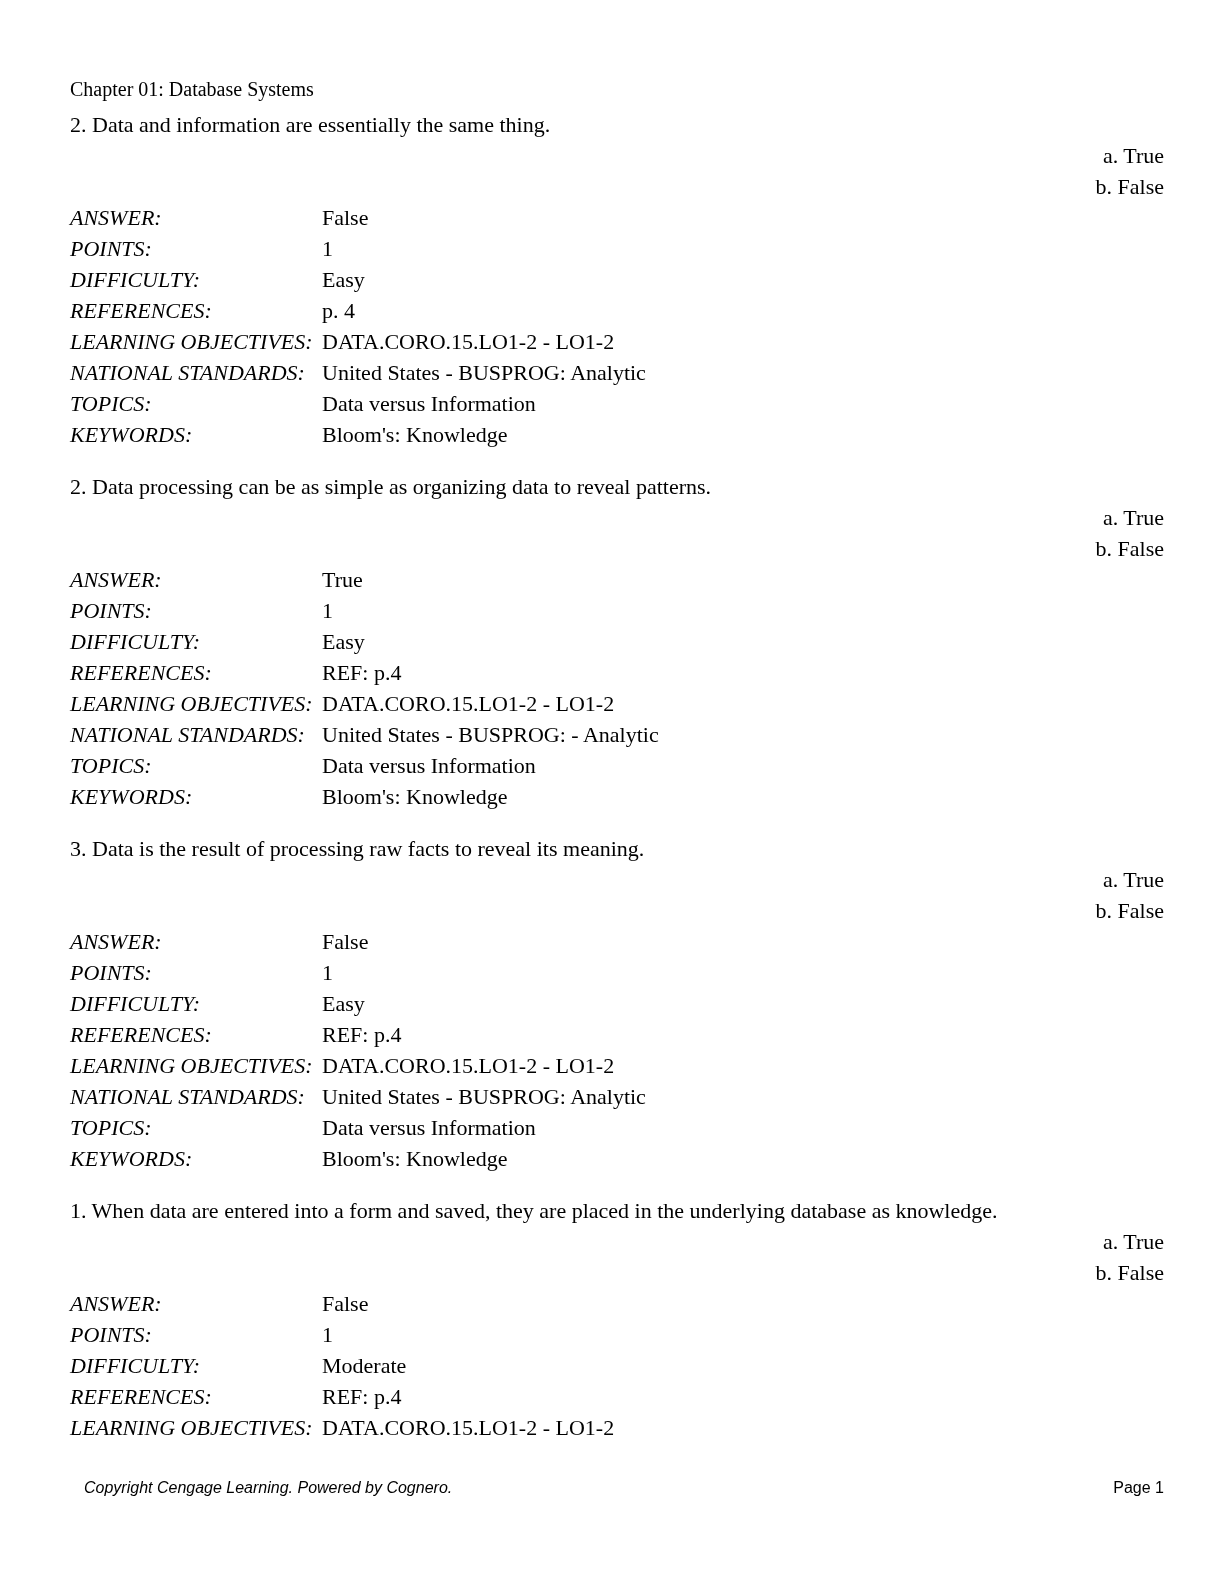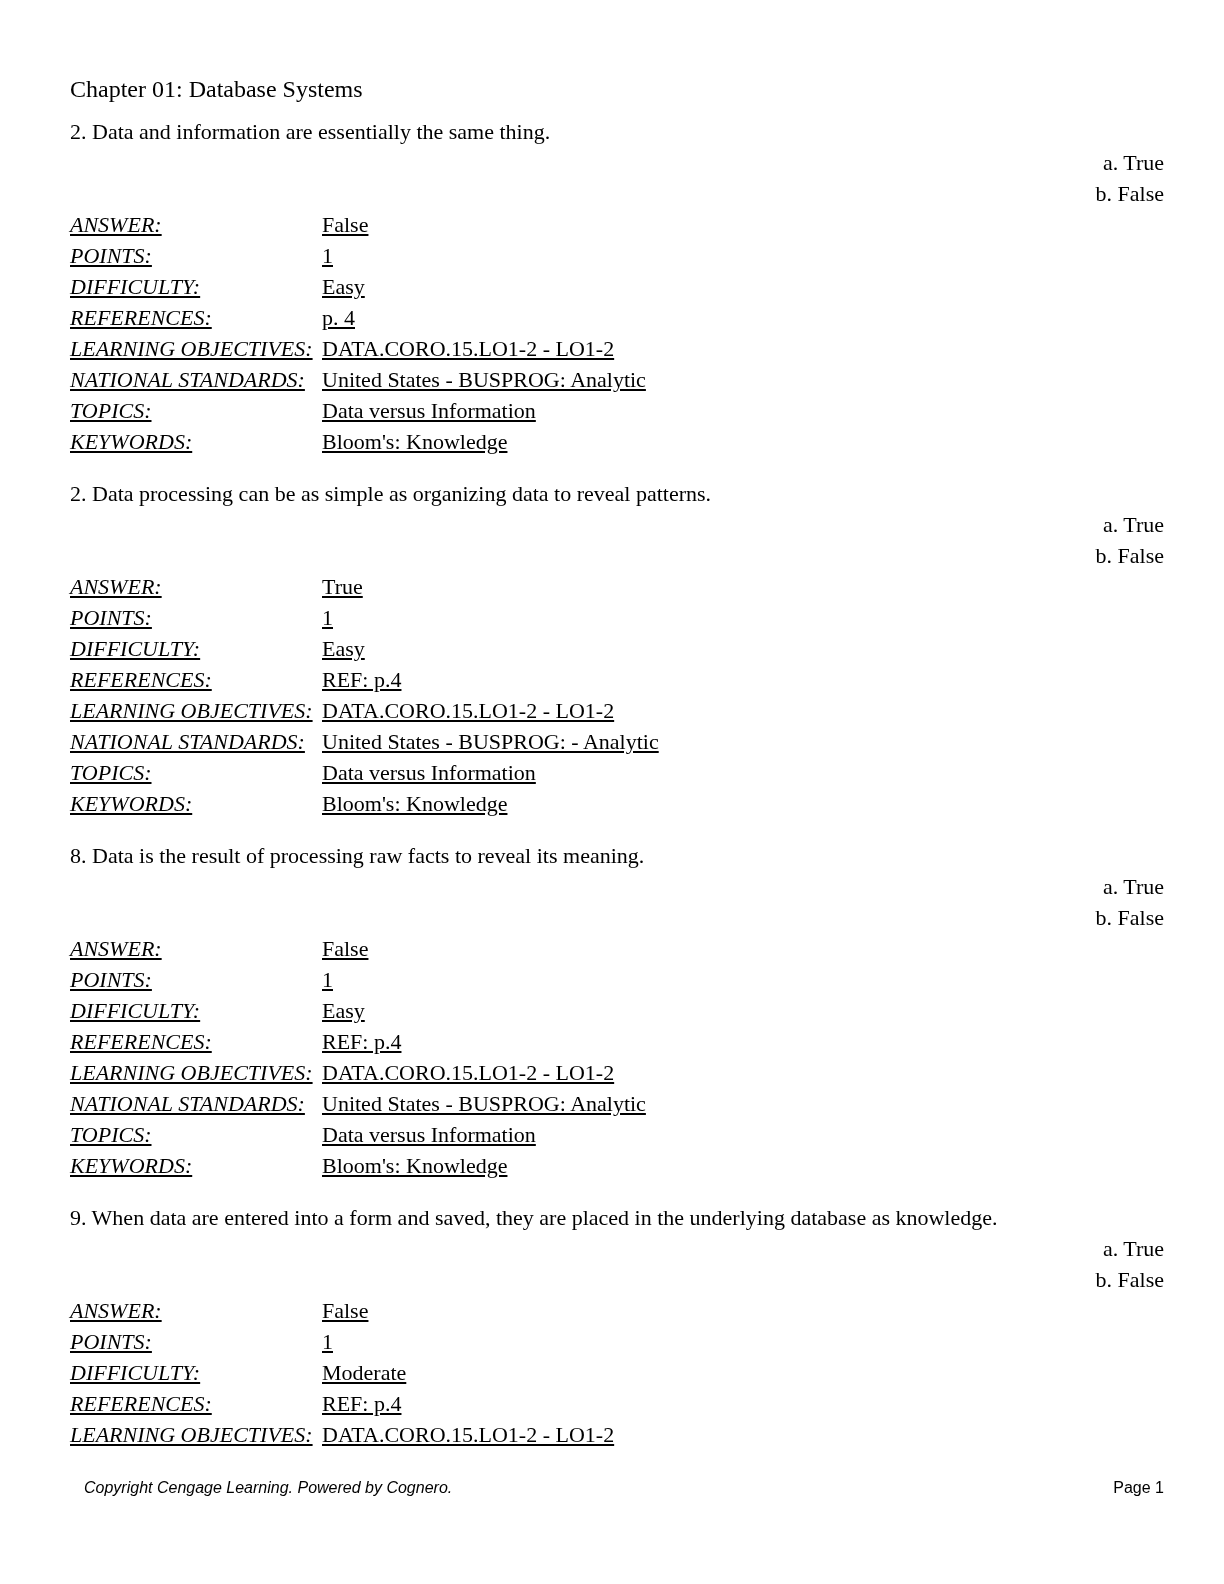--- a/index.html
+++ b/index.html
@@ -17,44 +17,43 @@
     overflow: hidden;
   }
   .content {
     position: absolute;
     top: 74px;
     left: 70px;
     right: 60px;
   }
   .chapter-title {
     line-height: 31px;
-    margin: 0 0 11px 0;
+    margin: 0 0 4px 0;
     font-weight: normal;
-    font-size: 24px;
+    font-size: 20px;
   }
   .question {
     margin-top: 21px;
   }
   .question:first-of-type {
     margin-top: 0;
   }
   .q-text {
     margin: 0;
     line-height: 31px;
   }
   .option {
     margin: 0;
     line-height: 31px;
     padding-left: 38px;
     text-align: right;
   }
   .meta-row {
     display: flex;
     line-height: 31px;
-    text-decoration: underline;
   }
   .meta-label {
     width: 252px;
     flex-shrink: 0;
     font-style: italic;
   }
   .meta-value {
     flex: 1;
   }
   .footer {
@@ -154,21 +153,21 @@
         <span class="meta-value">Data versus Information</span>
       </div>
       <div class="meta-row">
         <span class="meta-label">KEYWORDS:</span>
         <span class="meta-value">Bloom's: Knowledge</span>
       </div>
     </div>
   </section>
 
   <section class="question">
-    <p class="q-text">8. Data is the result of processing raw facts to reveal its meaning.</p>
+    <p class="q-text">3. Data is the result of processing raw facts to reveal its meaning.</p>
     <p class="option">a. True</p>
     <p class="option">b. False</p>
     <div class="meta">
       <div class="meta-row">
         <span class="meta-label">ANSWER:</span>
         <span class="meta-value">False</span>
       </div>
       <div class="meta-row">
         <span class="meta-label">POINTS:</span>
         <span class="meta-value">1</span>
@@ -194,21 +193,21 @@
         <span class="meta-value">Data versus Information</span>
       </div>
       <div class="meta-row">
         <span class="meta-label">KEYWORDS:</span>
         <span class="meta-value">Bloom's: Knowledge</span>
       </div>
     </div>
   </section>
 
   <section class="question">
-    <p class="q-text">9. When data are entered into a form and saved, they are placed in the underlying database as knowledge.</p>
+    <p class="q-text">1. When data are entered into a form and saved, they are placed in the underlying database as knowledge.</p>
     <p class="option">a. True</p>
     <p class="option">b. False</p>
     <div class="meta">
       <div class="meta-row">
         <span class="meta-label">ANSWER:</span>
         <span class="meta-value">False</span>
       </div>
       <div class="meta-row">
         <span class="meta-label">POINTS:</span>
         <span class="meta-value">1</span>

